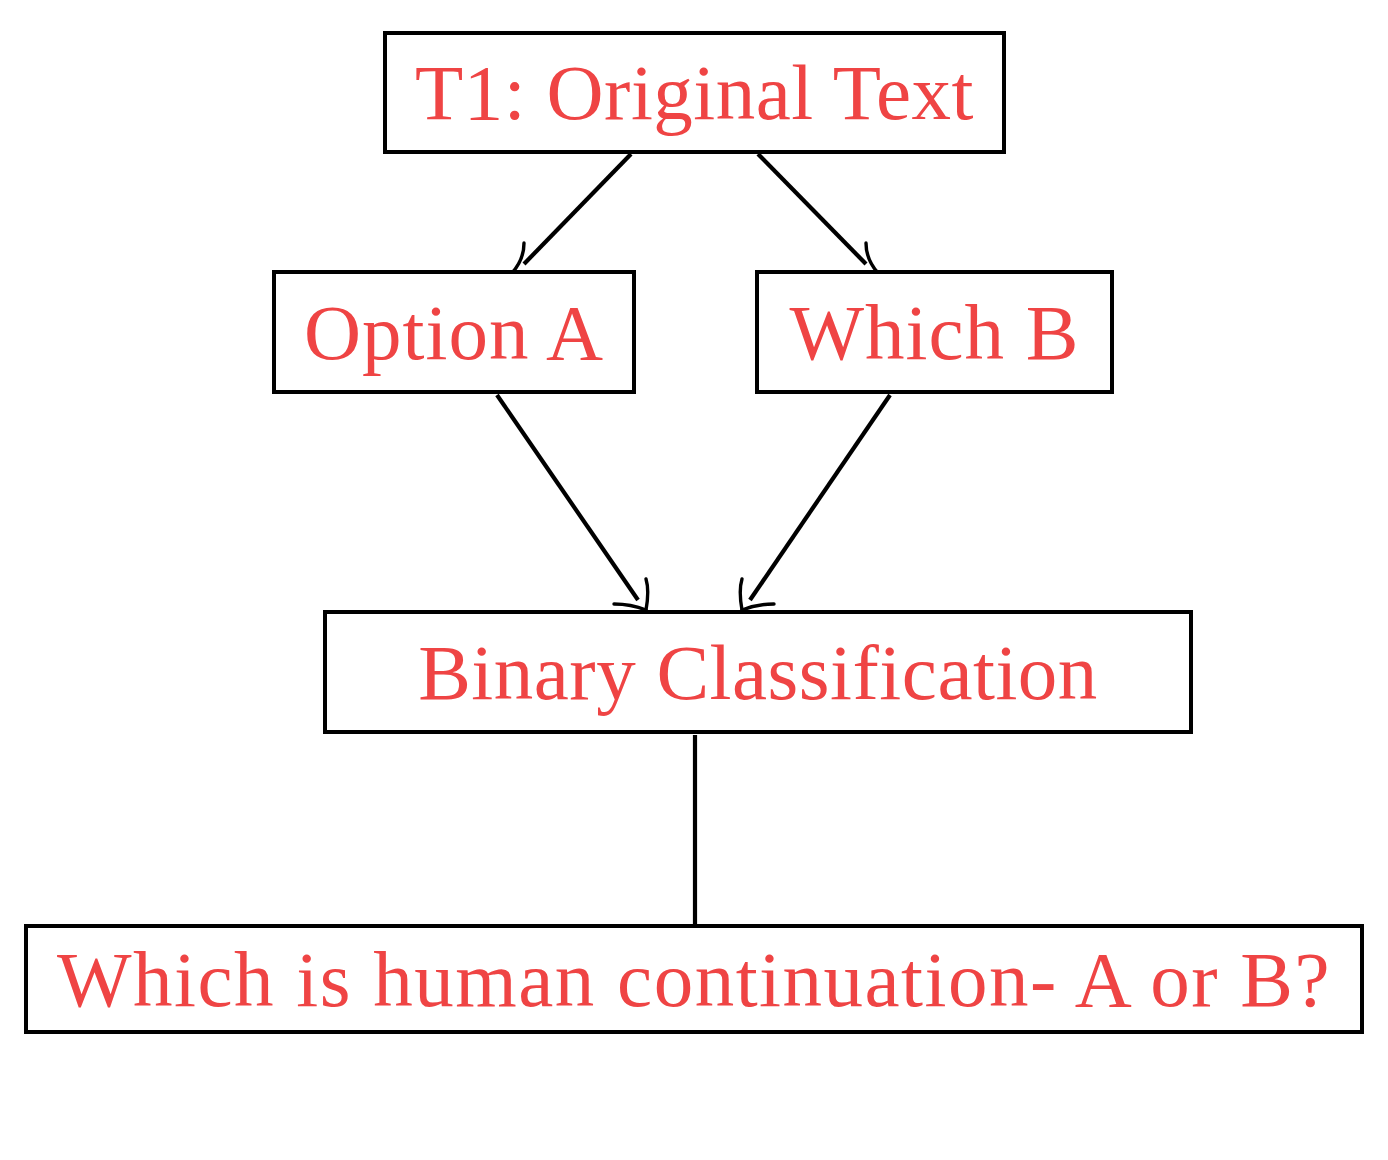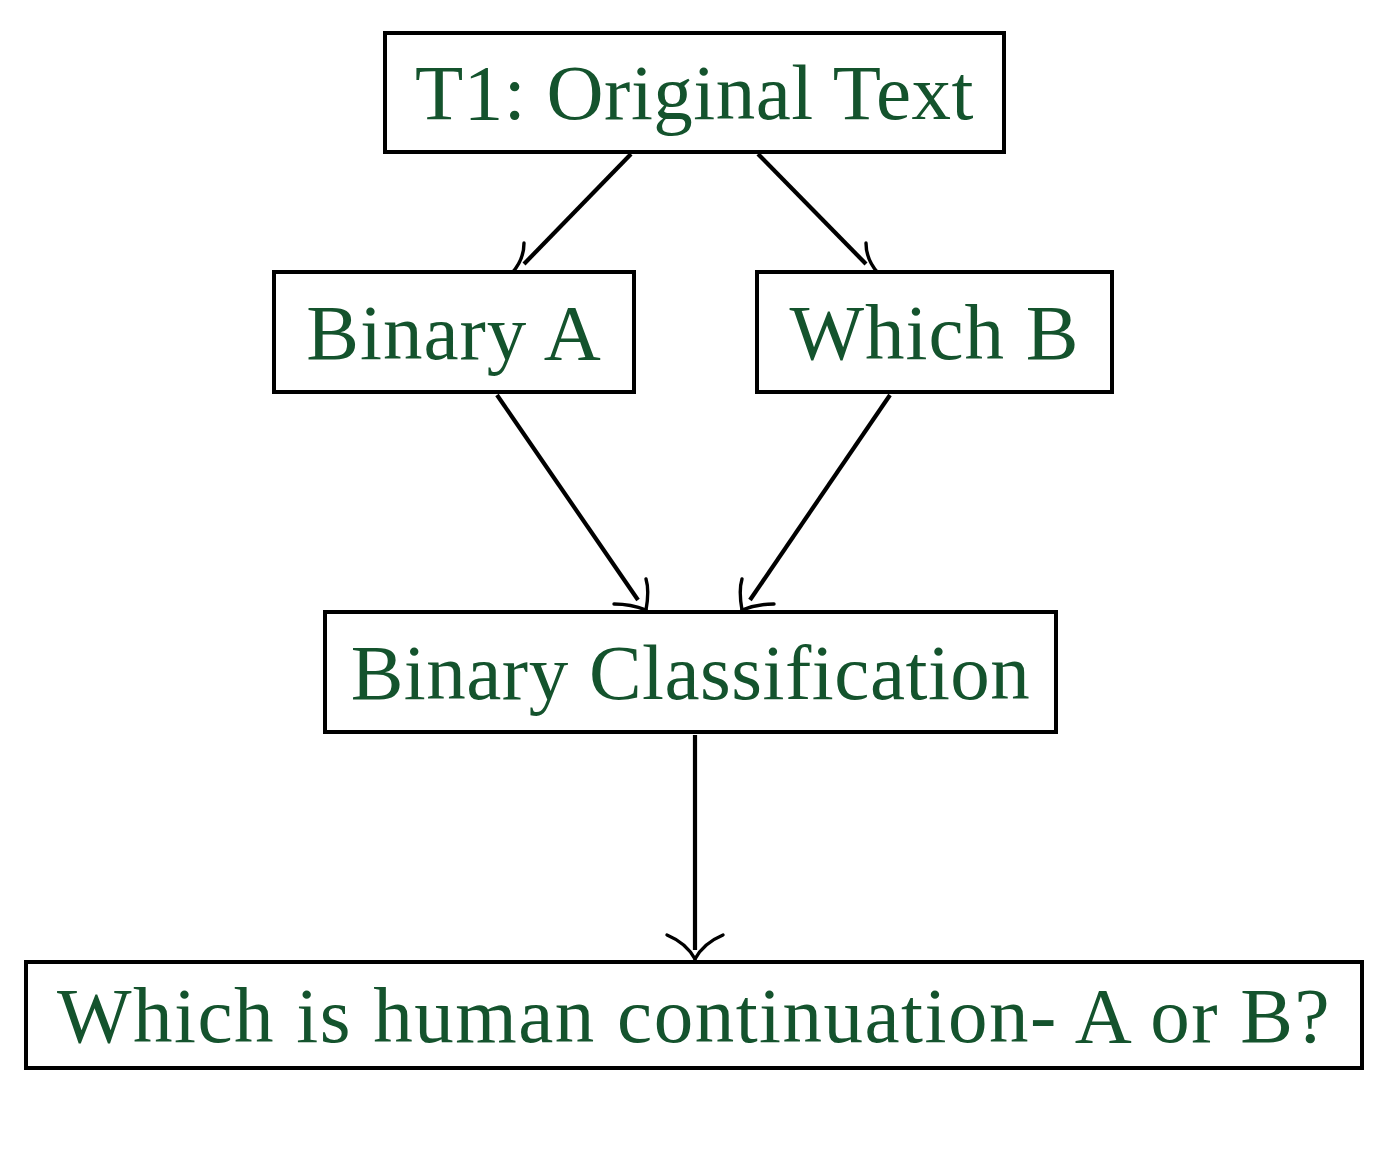--- a/index.html
+++ b/index.html
@@ -23,21 +23,21 @@
     display: flex;
     align-items: center;
     justify-content: center;
     color: #000000;
     line-height: 1;
     white-space: nowrap;
     z-index: 2;
   }
   .node-label {
     display: block;
-    color: #14532d;
+    color: #ef4444;
   }
 
   
   #node-original-text {
     left: 383px;
     top: 31px;
     width: 623px;
     height: 123px;
   }
   #node-original-text .node-label {
@@ -63,31 +63,31 @@
     height: 124px;
   }
   #node-option-b .node-label {
     font-size: 79px;
     letter-spacing: 1px;
   }
 
   #node-binary-classification {
     left: 323px;
     top: 610px;
-    width: 735px;
+    width: 870px;
     height: 124px;
   }
   #node-binary-classification .node-label {
     font-size: 79px;
     letter-spacing: 0.5px;
   }
 
   #node-question {
     left: 24px;
-    top: 960px;
+    top: 924px;
     width: 1340px;
     height: 110px;
   }
   #node-question .node-label {
     font-size: 79px;
     letter-spacing: 1.5px;
   }
 
   
   #edges {
@@ -147,21 +147,21 @@
       <path class="edge-head" d="M 695 959 C 689 948 679 940 667 935"></path>
       <path class="edge-head" d="M 695 959 C 701 948 711 940 723 935"></path>
     </g>
   </svg>
 
   <div class="node" id="node-original-text">
     <span class="node-label">T1: Original Text</span>
   </div>
 
   <div class="node" id="node-option-a">
-    <span class="node-label">Binary A</span>
+    <span class="node-label">Option A</span>
   </div>
 
   <div class="node" id="node-option-b">
     <span class="node-label">Which B</span>
   </div>
 
   <div class="node" id="node-binary-classification">
     <span class="node-label">Binary Classification</span>
   </div>
 

